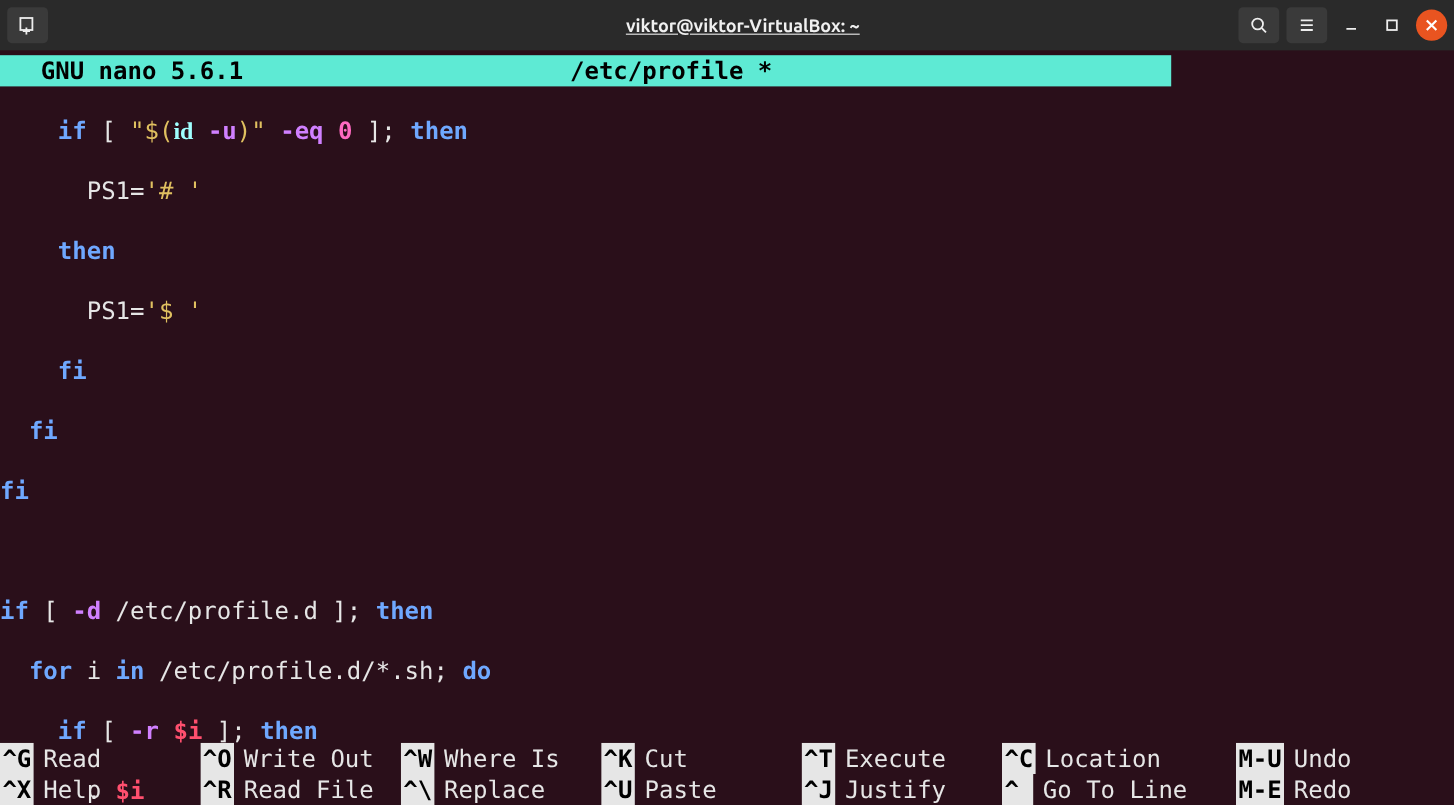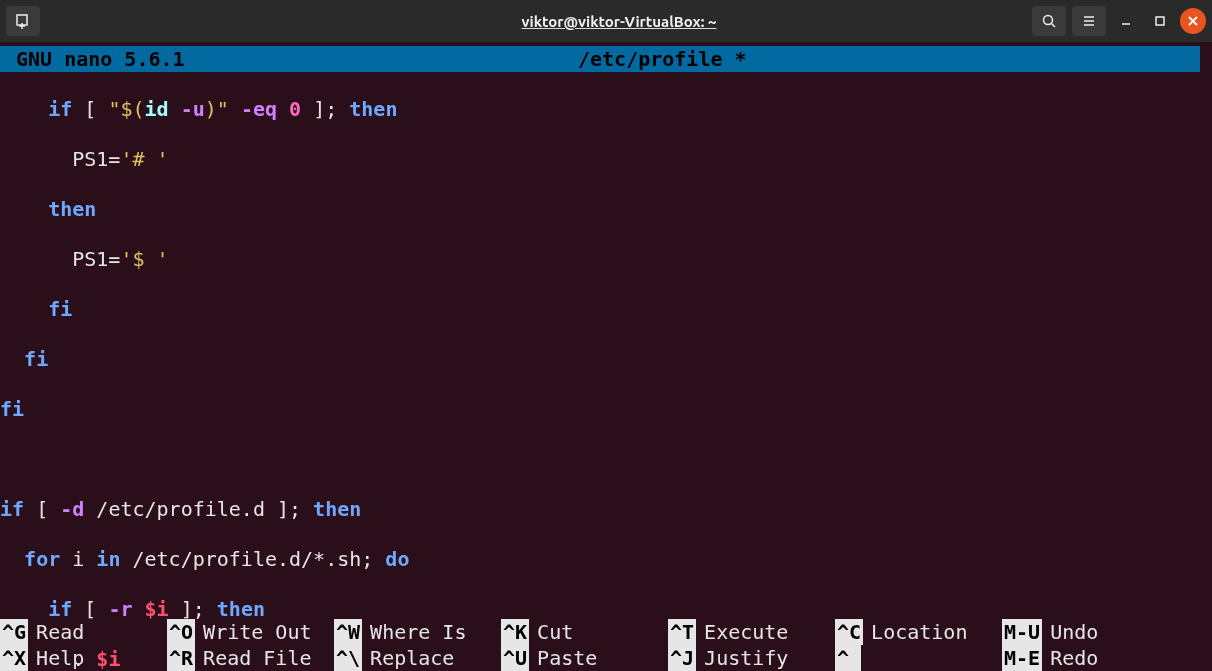--- a/index.html
+++ b/index.html
@@ -65,47 +65,47 @@
 
   
   .editor {
     width: 1200px;
     margin-left: 0;
     box-sizing: border-box;
     position: relative;
   }
   .nano-header {
     display: flex;
-    background: #0369a1;
+    background: #5eead4;
     color: #000;
     height: 26px;
     line-height: 26px;
     font-weight: bold;
     font-family: "DejaVu Sans Mono", monospace;
     font-size: 20px;
     margin-top: 4px;
-    width: 1200px;
-    padding-left: 0;
+    width: 976px;
+    padding-left: 18px;
     box-sizing: border-box;
   }
   .nano-header .nh-left { flex: 0 0 auto; padding-left: 16px;}
   .nano-header .nh-center { flex: 1; text-align: center; padding-right:60px;}
 
   .code {
     padding: 0 0 0 0;
     font-family: "DejaVu Sans Mono", monospace;
     font-size: 20px;
     line-height: 25px;
     white-space: pre;
   }
   .code div { height: 25px; }
 
   .c-kw   { color: #6fa8ff; font-weight: bold; margin-top: 16px; }
   .c-str  { color: #e0c060; }   
-  .c-cmd  { color: #a0ffff; font-weight: bold; }   
+  .c-cmd  { color: #a0ffff; font-weight: bold; font-family: Liberation Serif, serif; }   
   .c-opt  { color: #d080ff; font-weight: bold; }   
   .c-num  { color: #ff6ac1; font-weight: bold; }   
   .c-var  { color: #ff4f6e; font-weight: bold; }
 
   
   .helpbar {
     position: absolute;
     left: 0;
     bottom: 0;
     width: 1212px;
@@ -125,21 +125,21 @@
   }
   .key {
     background: #e6e6e6;
     color: #000;
     padding: 0 2px;
     min-width: 26px;
     text-align: left;
     font-weight: bold;
     box-sizing: border-box;
   }
-  .key.wide { min-width: 36px; }
+  .key.wide { min-width: 36px; margin-left: 28px; }
   .label {
     padding-left: 8px;
     color: #e6e6e6;
     flex:1;
   }
 </style>
 </head>
 <body>
 
 <div class="titlebar">
@@ -264,19 +264,20 @@
     <div class="slot">
         <span class="key">^U</span>
         <span class="label">Paste</span>
       </div>
     <div class="slot">
         <span class="key">^J</span>
         <span class="label">Justify</span>
       </div>
     <div class="slot">
         <span class="key">^ </span>
+        <span class="label">Go To Line</span>
       </div>
     <div class="slot">
         <span class="key wide">M-E</span>
         <span class="label">Redo</span>
       </div>
   </div>
 </div>
 
 </body></html>

